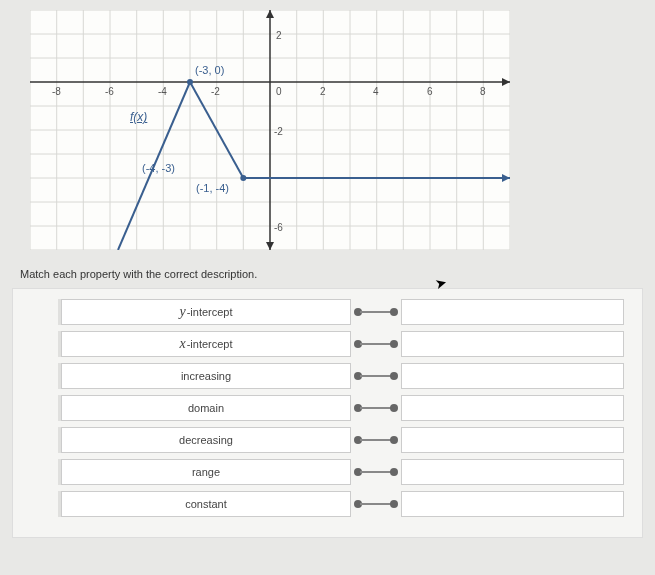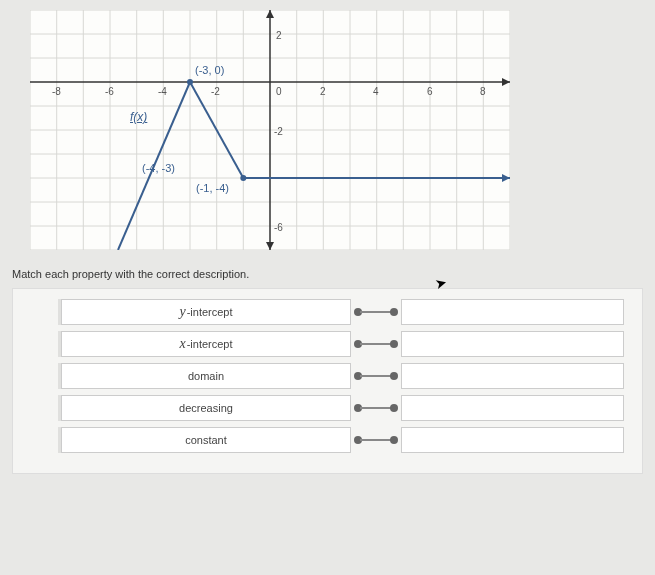--- a/index.html
+++ b/index.html
@@ -20,21 +20,21 @@
   }
   .graph-area svg { display: block; }
   .axis-label, .point-label, .fx-label {
     position: absolute;
     font-size: 10px;
     color: #555;
   }
   .point-label { color: #3a5f8f; font-size: 11px; text-align: right; }
   .fx-label { color: #3a5f8f; font-style: italic; font-size: 12px; text-decoration: underline; }
   .instruction {
-    margin: 18px 0 8px 12px;
+    margin: 18px 0 8px 20px;
     font-size: 11px;
     color: #333;
   }
   .match-panel {
     margin: 6px 12px 0 12px;
     background: #f5f5f3;
     border: 1px solid #ddd;
     padding: 10px 8px 14px 8px;
   }
   .match-row {
@@ -196,20 +196,31 @@
         <span>-intercept</span>
     </div>
     <div class="connector">
         <div class="dot l"></div>
         <div class="line"></div>
         <div class="dot r"></div>
       </div>
     <div class="answer-box"></div>
   </div>
 
+  <div class="match-row">
+    <div class="prop-box">
+      <span>increasing</span>
+    </div>
+    <div class="connector">
+        <div class="dot l"></div>
+        <div class="line"></div>
+        <div class="dot r"></div>
+      </div>
+    <div class="answer-box"></div>
+  </div>
 
   <div class="match-row">
     <div class="prop-box">
       <span>domain</span>
     </div>
     <div class="connector">
         <div class="dot l"></div>
         <div class="line"></div>
         <div class="dot r"></div>
       </div>
@@ -221,20 +232,31 @@
       <span>decreasing</span>
     </div>
     <div class="connector">
         <div class="dot l"></div>
         <div class="line"></div>
         <div class="dot r"></div>
       </div>
     <div class="answer-box"></div>
   </div>
 
+  <div class="match-row">
+    <div class="prop-box">
+      <span>range</span>
+    </div>
+    <div class="connector">
+        <div class="dot l"></div>
+        <div class="line"></div>
+        <div class="dot r"></div>
+      </div>
+    <div class="answer-box"></div>
+  </div>
 
   <div class="match-row">
     <div class="prop-box">
       <span>constant</span>
     </div>
     <div class="connector">
         <div class="dot l"></div>
         <div class="line"></div>
         <div class="dot r"></div>
       </div>

